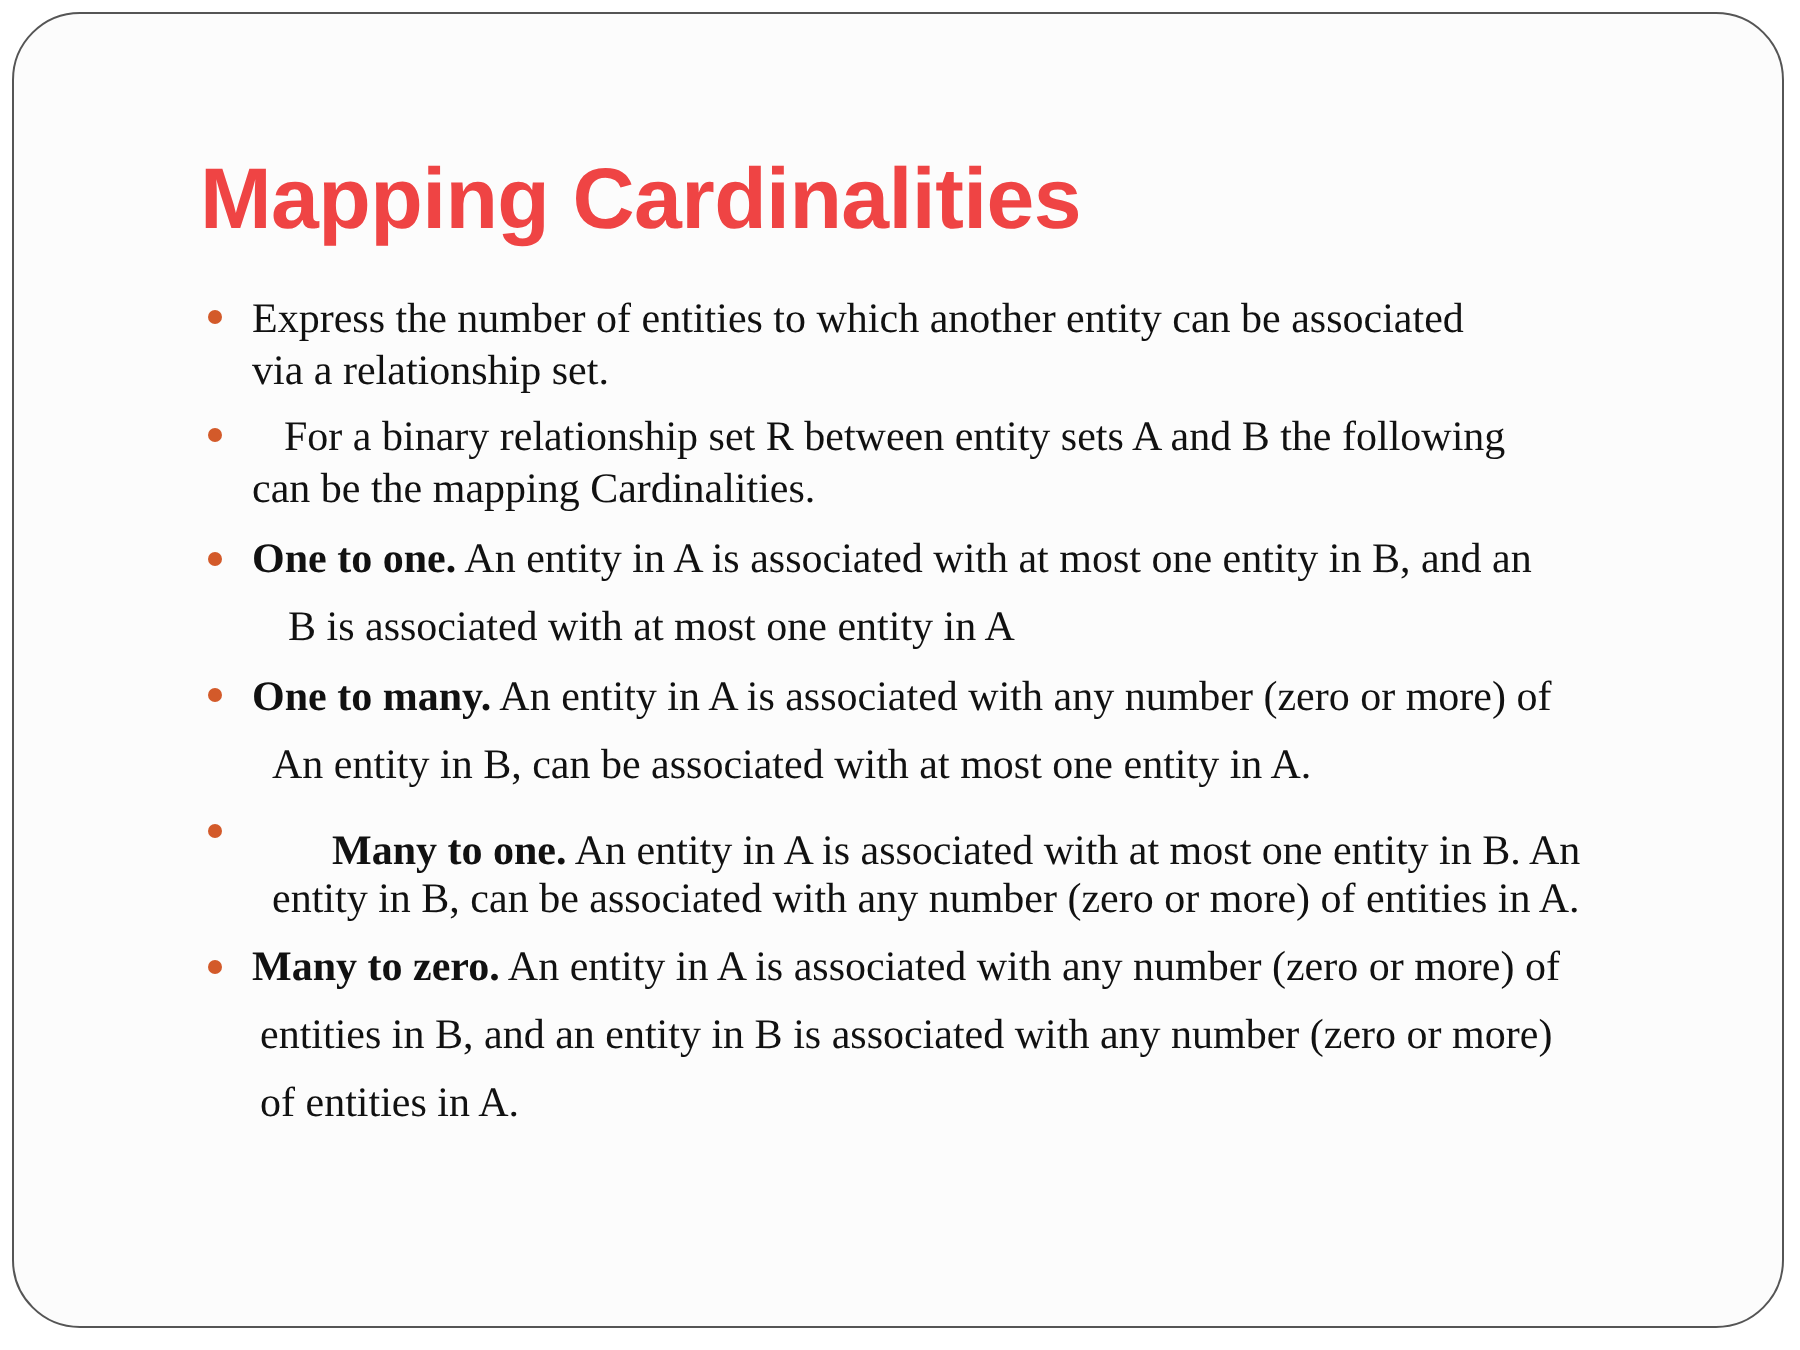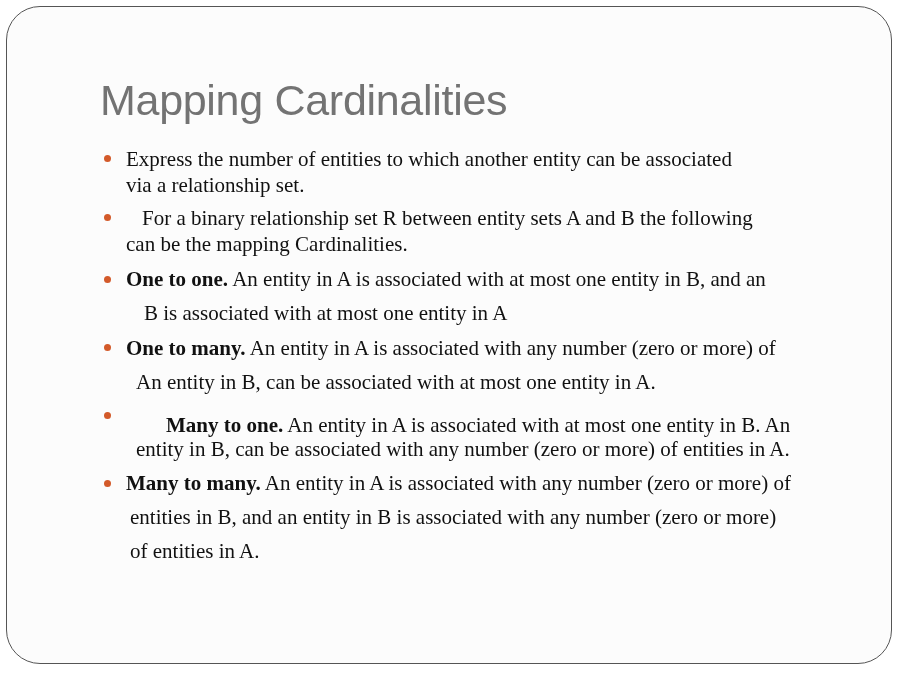--- a/index.html
+++ b/index.html
@@ -5,22 +5,22 @@
     html, body { margin: 0; padding: 0; }
     body {
       width: 900px; height: 675px; background: #ffffff; position: relative; overflow: hidden;
     }
     .slide-frame {
       position: absolute; left: 6px; top: 6px; width: 886px; height: 658px;
       border: 1.5px solid #555; border-radius: 34px; background: #fcfcfc; box-sizing: border-box;
     }
     .title {
       position: absolute; left: 100px; top: 76px;
-      font-family: "Liberation Sans", sans-serif; font-size: 43px; color: #737373;
-      letter-spacing: -0.3px; margin: 0; font-weight: normal; white-space: nowrap;
+      font-family: "Liberation Sans", sans-serif; font-size: 43px; color: #ef4444;
+      letter-spacing: -0.3px; margin: 0; font-weight: bold; white-space: nowrap;
     }
     .body {
       position: absolute; left: 0; top: 0; width: 900px; height: 631px;
       font-family: "Liberation Serif", serif; color: #111; font-size: 21px;
     }
     .line {
       position: absolute; white-space: nowrap; line-height: 24px;
     }
     .bullet {
       position: absolute; width: 7px; height: 7px; border-radius: 50%; background: #d35a2a;
@@ -63,21 +63,21 @@
   <span class="bullet" style="left:104px; top:412px;"></span>
   <div class="line" style="left:126px; top:413px;margin-left:40px;">
     <span class="bi">Many to one.</span><span class="i"> An entity in A is associated with at most one entity in B. An</span>
   </div>
   <div class="line" style="left:136px; top:437px;">
     <span>entity in </span><span class="i">B, can be associated with any number (zero or more) of</span><span> entities in </span><span class="i">A.</span>
   </div>
 
   <span class="bullet" style="left:104px; top:480px;"></span>
   <div class="line" style="left:126px; top:471px;">
-    <span class="bi">Many to many.</span><span class="i"> An entity in A is associated with any number (zero or more) of</span>
+    <span class="bi">Many to zero.</span><span class="i"> An entity in A is associated with any number (zero or more) of</span>
   </div>
   <div class="line" style="left:130px; top:505px;">
     <span>entities in </span><span class="i">B, and an entity in B is associated with any number (zero or more)</span>
   </div>
   <div class="line" style="left:130px; top:539px;">
     <span>of entities in </span><span class="i">A.</span>
   </div>
 
 </div>
 

